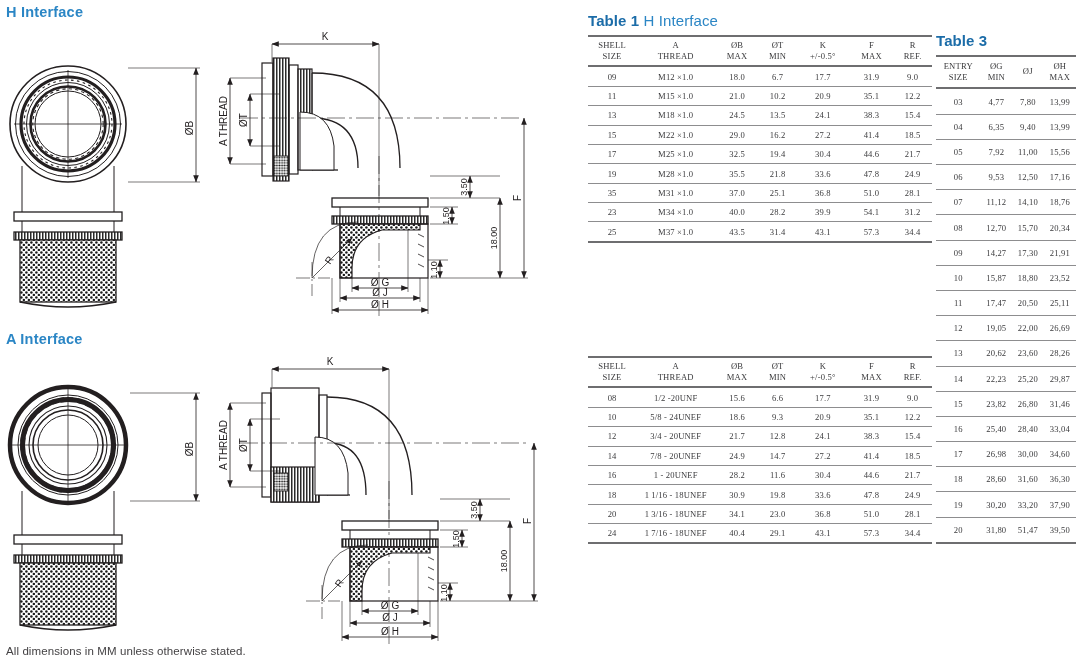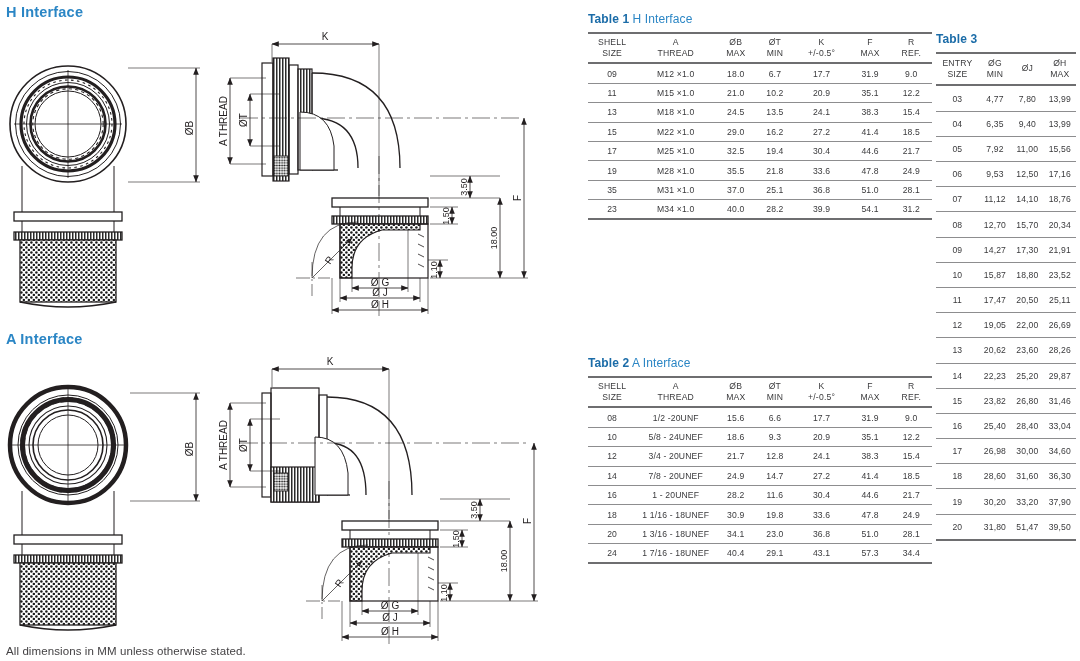--- a/index.html
+++ b/index.html
@@ -45,34 +45,35 @@
   #drawing-a { top: 345px; }
   .drawing svg { display: block; }
 
   
   .table-block { position: absolute; }
   #table1-block { left: 588px; top: 12px; width: 344px; }
   #table2-block { left: 588px; top: 356px; width: 344px; }
   #table3-block { left: 936px; top: 12px; width: 140px; margin-top: 20px; }
 
   .tbl-caption {
-    font-size: 12px;
+    font-size: 15px;
     color: #2b86c5;
     margin-bottom: 6px;
     letter-spacing: 0.1px;
   }
   .tbl-caption .cap-strong {
     font-weight: bold;
     color: #1b6ca8;
   }
   table {
     border-collapse: collapse;
     width: 100%;
     font-size: 8.6px;
     color: #3a3a3c;
+    font-family: Liberation Serif, serif;
   }
   thead th {
     font-weight: normal;
     padding: 3px 1px 4px 1px;
     line-height: 1.25;
     text-align: center;
     letter-spacing: 0.2px;
     white-space: pre-line;
   }
   thead tr th { border-top: 2.2px solid #6e6e70; border-bottom: 2.2px solid #6e6e70; }
@@ -491,29 +492,34 @@
         </tr>
         <tr>
           <td>23</td>
           <td>M34 ×1.0</td>
           <td>40.0</td>
           <td>28.2</td>
           <td>39.9</td>
           <td>54.1</td>
           <td>31.2</td>
         </tr>
+        <tr>
+          <td>25</td>
+          <td>M37 ×1.0</td>
+          <td>43.5</td>
+          <td>31.4</td>
+          <td>43.1</td>
+          <td>57.3</td>
+          <td>34.4</td>
+        </tr>
       </tbody>
   </table>
 </div>
 
 <div class="table-block" id="table2-block">
-  <div class="tbl-caption">
-    <span class="cap-strong">Table 2</span>
-    <span>A Interface</span>
-  </div>
   <table id="table2">
     <thead>
         <tr>
           <th>SHELL
 SIZE</th>
           <th>A
 THREAD</th>
           <th>ØB
 MAX</th>
           <th>ØT

